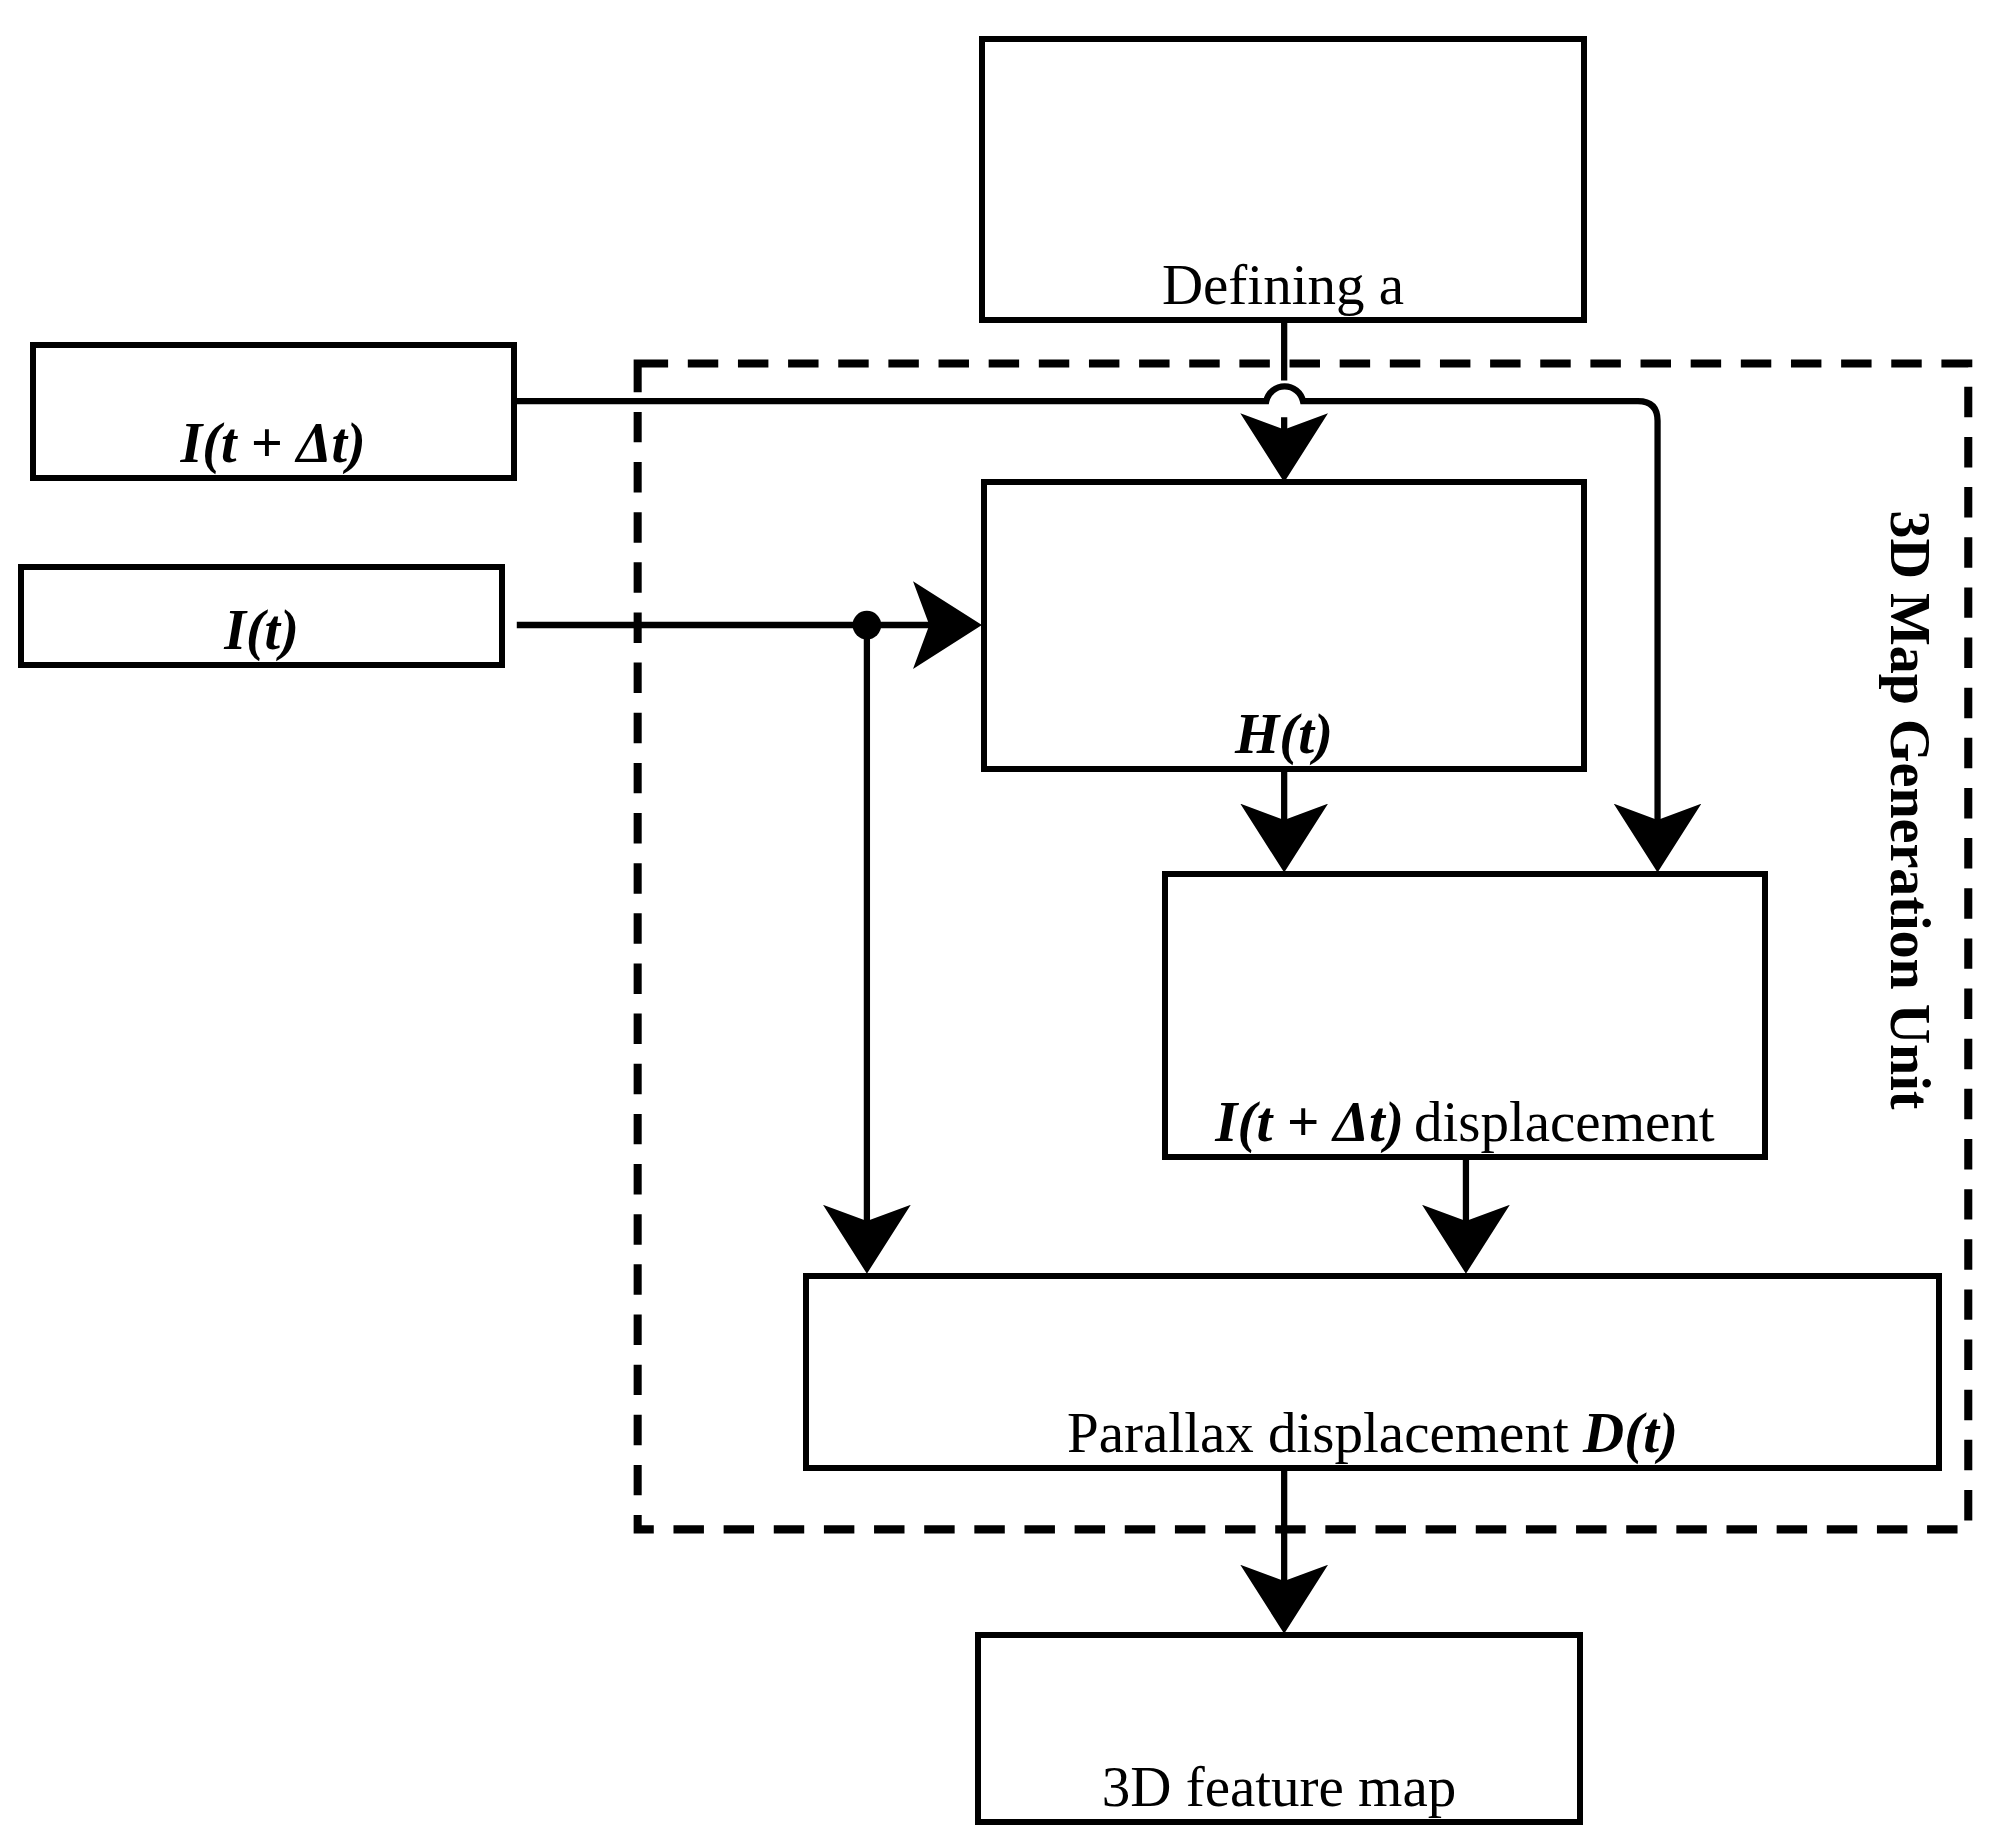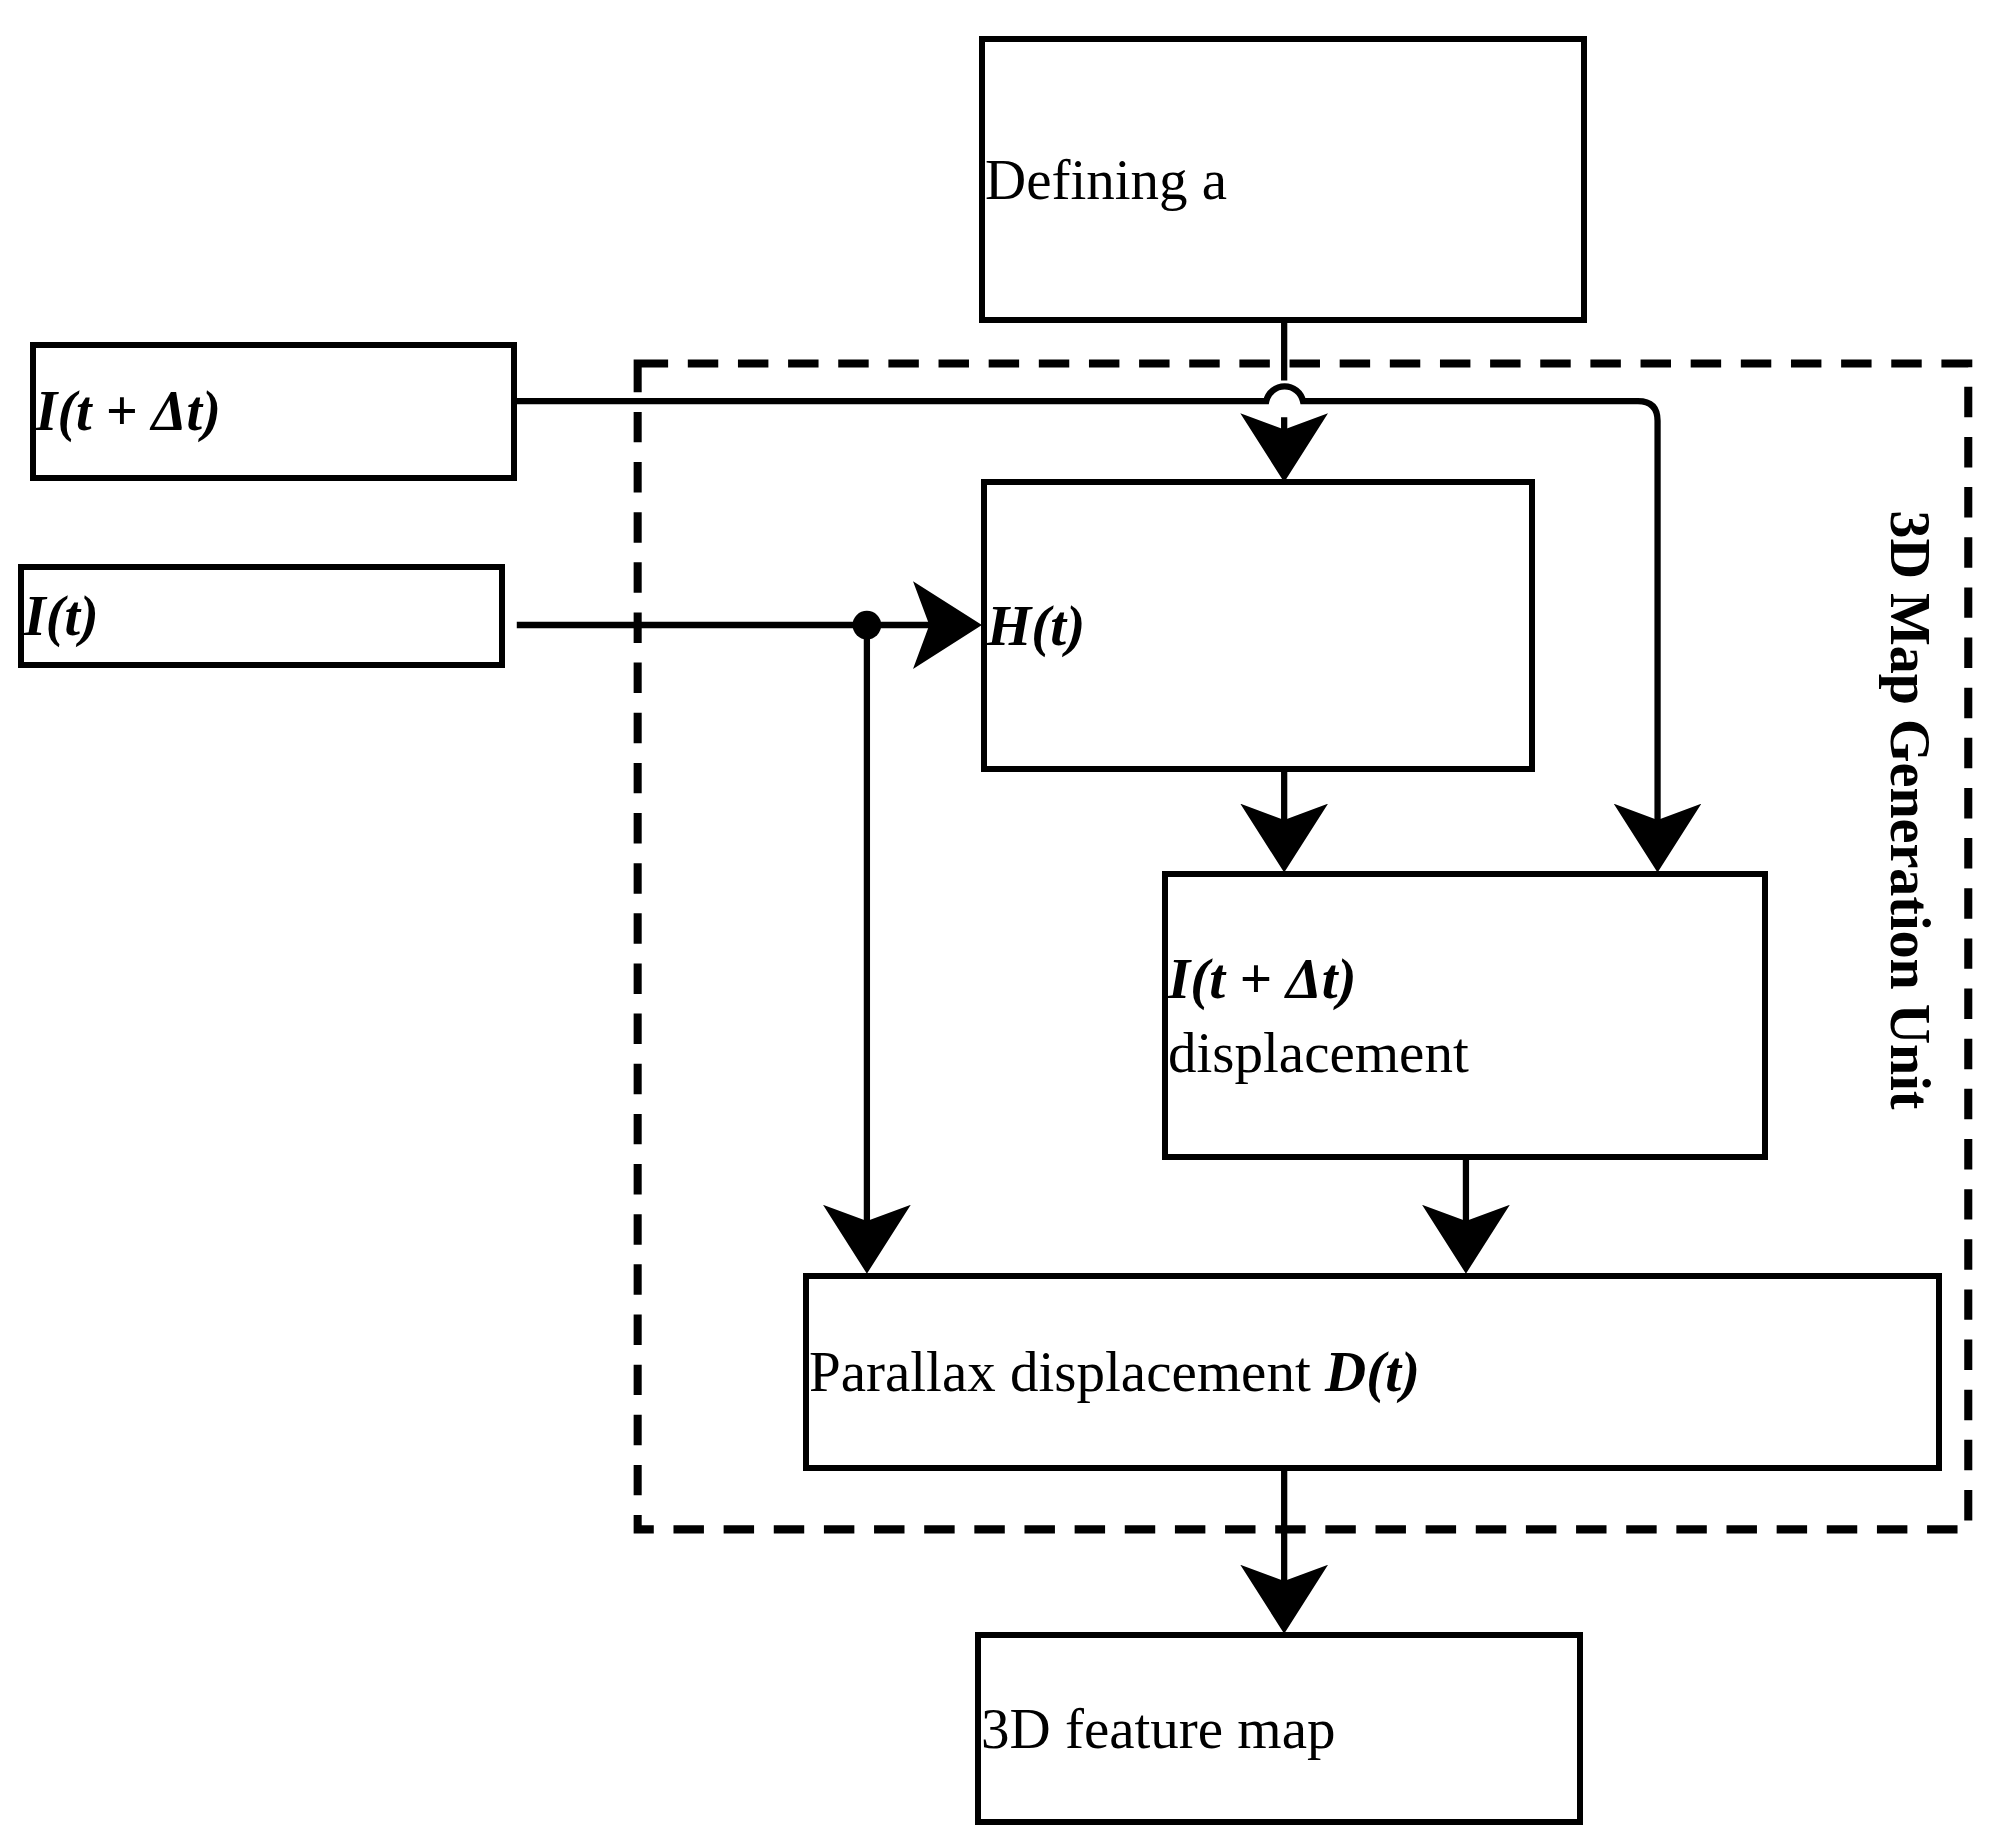--- a/index.html
+++ b/index.html
@@ -21,22 +21,22 @@
     top: 0;
     width: 2006px;
     height: 1841px;
   }
   .node {
     position: absolute;
     box-sizing: border-box;
     border: 6.3px solid #000000;
     background: #ffffff;
     display: flex;
-    flex-direction: column;
-    align-items: flex-start;
+    flex-direction: row;
+    align-items: flex-end;
     justify-content: center;
     text-align: center;
     color: #000000;
     line-height: 1.12;
     gap: 10px;
   }
   .node .ln {
     display: block;
     white-space: nowrap;
   }
@@ -50,21 +50,21 @@
   }
   .roman {
     font-style: normal;
     font-weight: normal;
   }
 
   
   #node-reference-surface { left: 979px; top: 36px; width: 608px; height: 287px; font-size: 57px; }
   #node-input-next       { left: 29.6px;   top: 342px; width: 487px; height: 139px; font-size: 56px; }
   #node-input-current    { left: 18px;   top: 564px; width: 487px; height: 104px; font-size: 56px; }
-  #node-h-estimation     { left: 981px; top: 479px; width: 554px; height: 293px; font-size: 57px; }
+  #node-h-estimation     { left: 981px; top: 479px; width: 606px; height: 293px; font-size: 57px; }
   #node-registration     { left: 1162px; top: 871px; width: 606px; height: 289px; font-size: 57px; }
   #node-parallax         { left: 803px;  top: 1273px; width: 1139px; height: 198px; font-size: 57px; }
   #node-feature-map      { left: 975px; top: 1632px; width: 608px; height: 193px; font-size: 57px; }
 
   #unit-label {
     position: absolute;
     left: 1870px;
     top: 407px;
     width: 81px;
     height: 806px;

